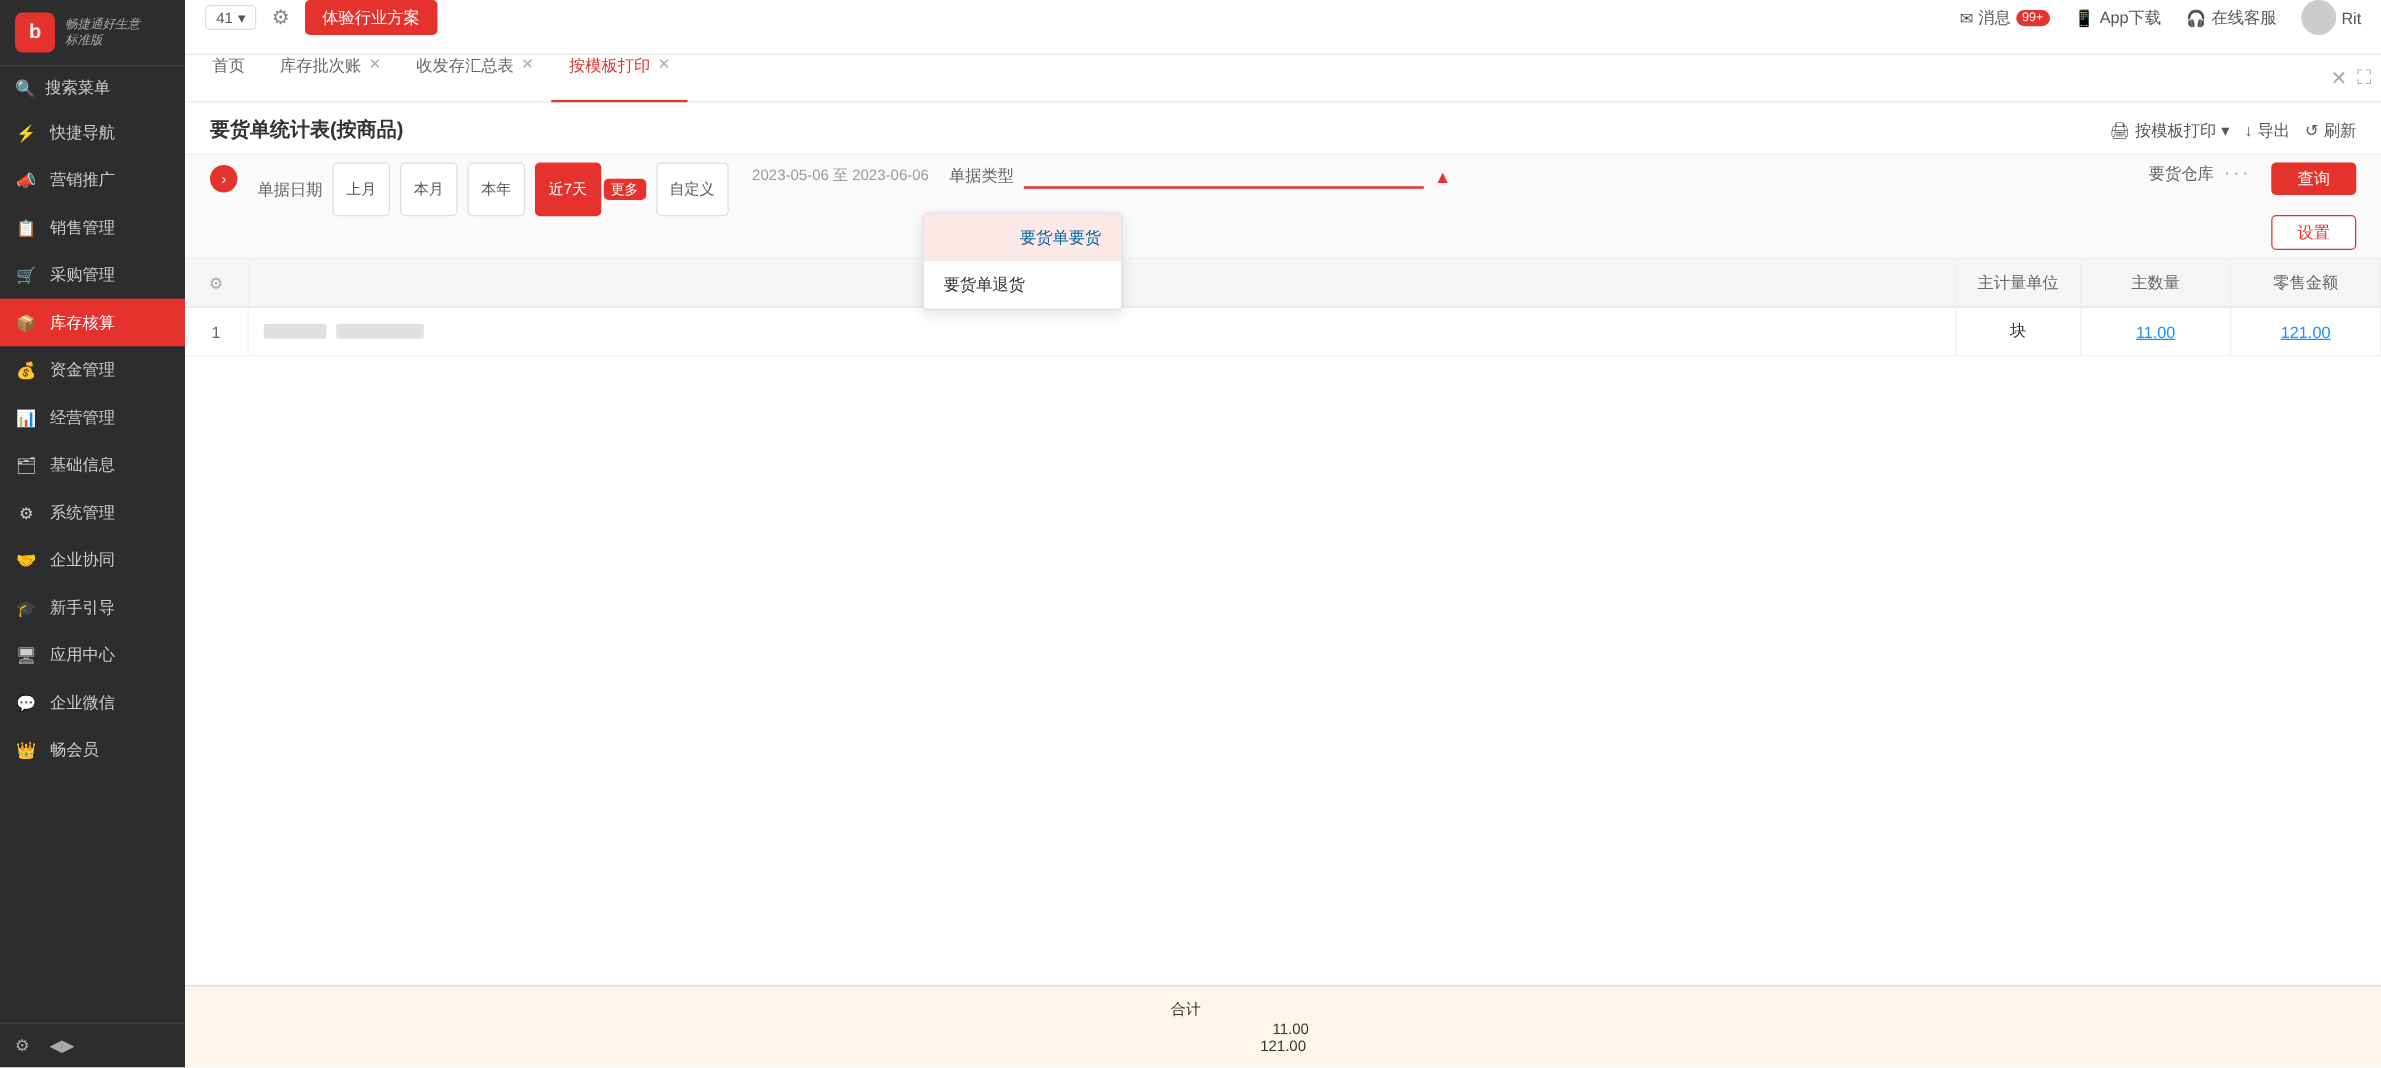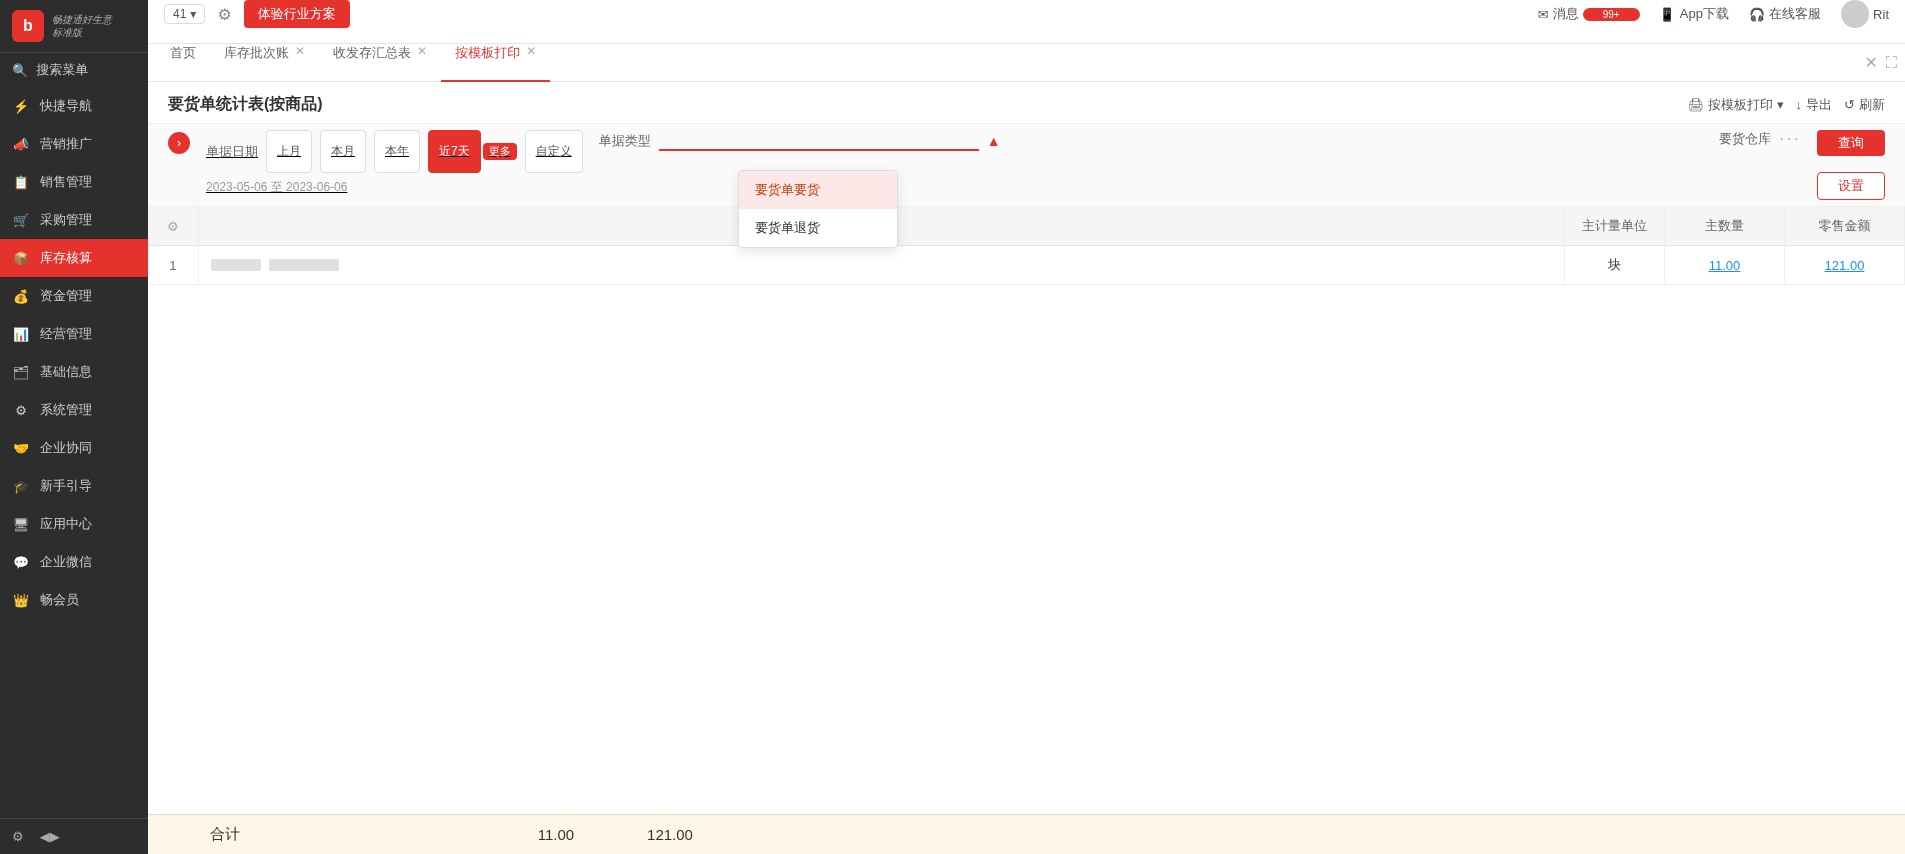--- a/index.html
+++ b/index.html
@@ -125,21 +125,21 @@
       display: flex;
       align-items: center;
       gap: 4px;
       cursor: pointer;
     }
     .badge {
       background: #e5322d;
       color: #fff;
       border-radius: 10px;
       font-size: 10px;
-      padding: 1px 20px;
+      padding: 1px 5px;
     }
     .avatar {
       width: 28px;
       height: 28px;
       border-radius: 50%;
       background: #ccc;
     }
 
     
     .tab-bar {
@@ -226,23 +226,21 @@
       display: flex;
       align-items: center;
       justify-content: center;
       cursor: pointer;
       font-size: 12px;
       margin-top: 2px;
       flex-shrink: 0;
     }
     .filter-group {
       display: flex;
-      flex-direction: column;
-      gap: 4px;
-      text-decoration: underline;
+      gap: 19px;
     }
     .filter-row {
       display: flex;
       align-items: center;
       gap: 8px;
       flex-wrap: wrap;
     }
     .filter-label {
       color: #666;
       font-size: 13px;
@@ -335,21 +333,21 @@
       min-width: 160px;
       left: 590px;
       top: 46px;
     }
     .dropdown-item {
       padding: 10px 16px;
       cursor: pointer;
       font-size: 13px;
       color: #333;
     }
-    .dropdown-item.selected { background: #fde8e8; color: #c2410c; }
+    .dropdown-item.selected { background: #fde8e8; color: #0369a1; text-align: right; }
 
     
     .table-area {
       flex: 1;
       overflow: auto;
       padding: 0;
     }
     table {
       width: 100%;
       border-collapse: collapse;
@@ -391,22 +389,23 @@
 
     .link-val { color: #1890ff; cursor: pointer; text-decoration: underline; }
 
     
     .table-footer {
       background: #fdf6e9;
       border-top: 1px solid #e8dcc8;
       display: flex;
       align-items: center;
       padding: 10px 12px;
-      font-size: 15px;
+      font-size: 12px;
       color: #333;
+      flex-direction: column;
     }
     .footer-label { width: 50px; }
     .footer-goods { min-width: 180px; }
     .footer-unit { width: 100px; }
     .footer-qty { width: 120px; text-align: center; padding-left: 12px; }
     .footer-amount { width: 120px; text-align: center; }
 
     
     .settings-cell { display: flex; align-items: center; justify-content: center; color: #aaa; cursor: pointer; }
   </style>

